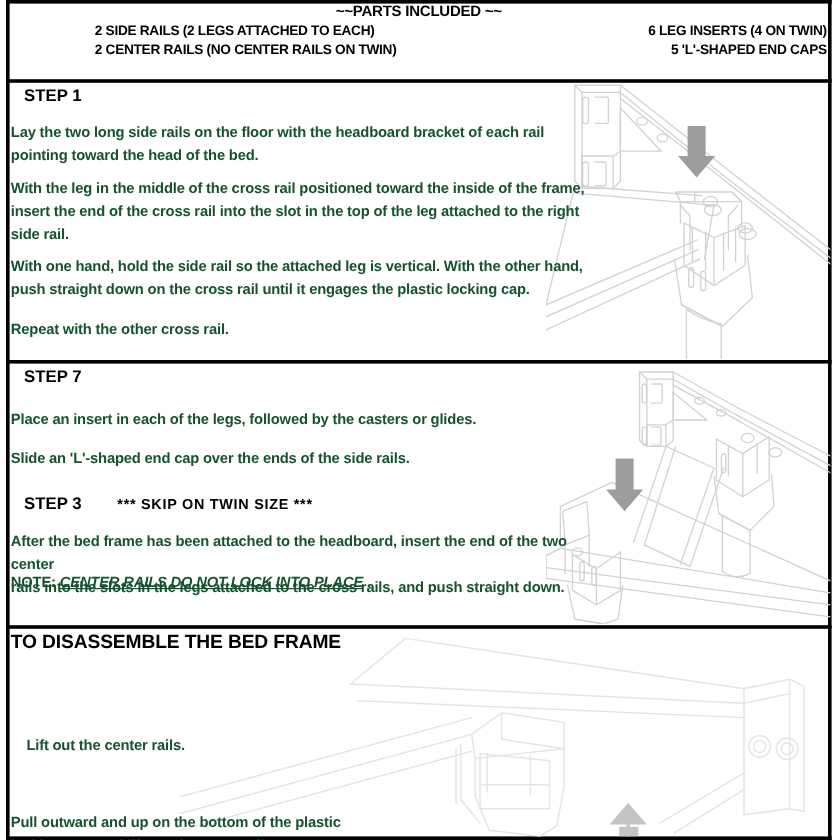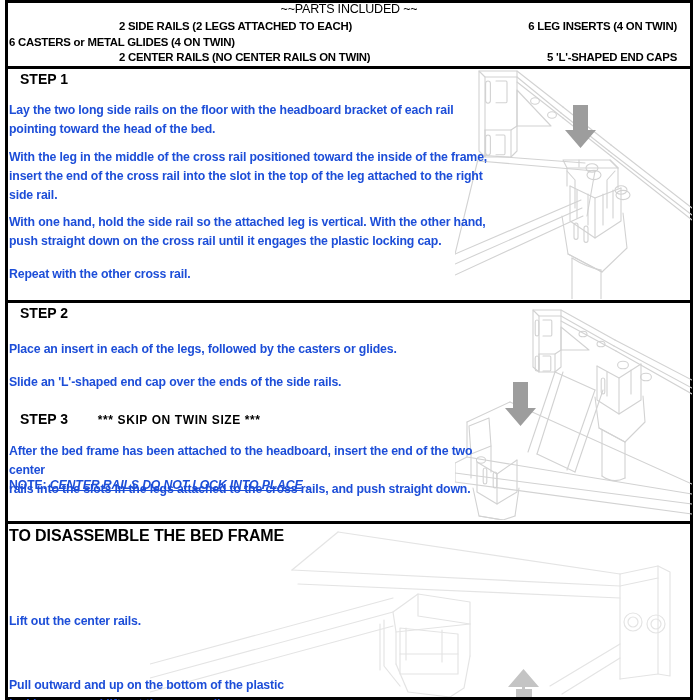--- a/index.html
+++ b/index.html
@@ -43,60 +43,60 @@
   .parts-block {
     position: absolute;
     left: 9px;
     top: 1px;
     width: 680px;
     height: 64px;
   }
   .parts-title {
     text-align: center;
     font-size: 12.5px;
-    font-weight: normal;
+    font-weight: bold;
     letter-spacing: -0.2px;
     line-height: 15px;
     padding-top: 1px;
   }
   .parts-cols {
     position: relative;
     margin-top: 2px;
   }
   .parts-row {
     display: flex;
     justify-content: space-between;
     line-height: 15.5px;
     font-size: 11.4px;
     font-weight: bold;
     letter-spacing: -0.25px;
   }
-  .parts-left  { text-align: right;  padding-left: 110px; }
-  .parts-right { text-align: right; padding-right: 12px; }
+  .parts-left  { text-align: right;  padding-left: 70px; }
+  .parts-right { text-align: right; }
 
   
   .step-head {
     position: absolute;
     font-size: 14px;
     font-weight: bold;
     letter-spacing: 0px;
     white-space: nowrap;
   }
   .step-head .sub {
     font-size: 12px;
     font-weight: bold;
     letter-spacing: 0.6px;
   }
   .para {
     position: absolute;
     font-size: 12.3px;
     font-weight: bold;
     line-height: 19px;
     letter-spacing: -0.15px;
-    color: #1d4ed8;
+    color: #14532d;
   }
   .note-em {
     font-style: italic;
     text-decoration: underline;
     font-weight: bold;
   }
   .sect-head {
     position: absolute;
     font-size: 16px;
     font-weight: bold;
@@ -125,21 +125,20 @@
   <div class="hrule" style="top:697px;"></div>
 
   <div class="parts-block">
     <div class="parts-title">~~PARTS INCLUDED ~~</div>
     <div class="parts-cols">
       <div class="parts-row">
         <span class="parts-left">2 SIDE RAILS (2 LEGS ATTACHED TO EACH)</span>
         <span class="parts-right">6 LEG INSERTS (4 ON TWIN)</span>
       </div>
       <div class="parts-row">
-        <span class="parts-right">6 CASTERS or METAL GLIDES (4 ON TWIN)</span>
       </div>
       <div class="parts-row">
         <span class="parts-left">2 CENTER RAILS (NO CENTER RAILS ON TWIN)</span>
         <span class="parts-right">5 'L'-SHAPED END CAPS</span>
       </div>
     </div>
   </div>
 
   <div class="art" style="left:455px; top:68px; width:237px; height:231px;">
     <svg width="237" height="231" viewBox="0 0 237 231" xmlns="http://www.w3.org/2000/svg">
@@ -296,21 +295,21 @@
         <path d="M64 186 L60 214"></path>
         <path d="M24 214 L48 218 L60 214"></path>
       </g>
 
       <g>
         <path d="M58 80 L73 80 L73 106 L81 106 L65.5 124 L50 106 L58 106 Z" fill="#9d9d9d"></path>
       </g>
     </svg>
   </div>
 
-  <div class="step-head" style="left:20px; top:305px;">STEP  2</div>
+  <div class="step-head" style="left:20px; top:305px;">STEP  7</div>
   <div class="para" style="left:9px; top:340px; width:470px;">Place an insert in each of the legs, followed by the casters or glides.</div>
   <div class="para" style="left:9px; top:373px; width:470px;">Slide an 'L'-shaped end cap over the ends of the side rails.</div>
 
   <div class="step-head" style="left:20px; top:411px;">
     <span>STEP 3</span>
     <span style="display:inline-block;width:22px;"></span>
     <span class="sub">*** SKIP ON TWIN SIZE ***</span>
   </div>
 
   <div class="para" style="left:9px; top:442px; width:490px; white-space:pre-line;">After the bed frame has been attached to the headboard, insert the end of the two center
@@ -360,17 +359,17 @@
       </g>
 
       <g>
         <path d="M372 163 L358 163 L373.5 145 L389 163 L375 163 L375 173 L372 173 Z" fill="#c4c4c4"></path>
         <path d="M366 165 L382 165 L382 173 L366 173 Z" fill="#c4c4c4"></path>
       </g>
     </svg>
   </div>
 
   <div class="sect-head" style="left:9px; top:527px;">TO DISASSEMBLE THE BED FRAME</div>
-  <div class="para" style="left:9px; top:612px; width:330px;">Lift out the center rails.</div>
+  <div class="para" style="left:22px; top:612px; width:330px;">Lift out the center rails.</div>
   <div class="para" style="left:9px; top:628px; width:340px; white-space:pre-line;margin-top:48px;">Pull outward and up on the bottom of the plastic
 locking cap, and lift out the cross rail.</div>
 
 </div>
 
 </body></html>

